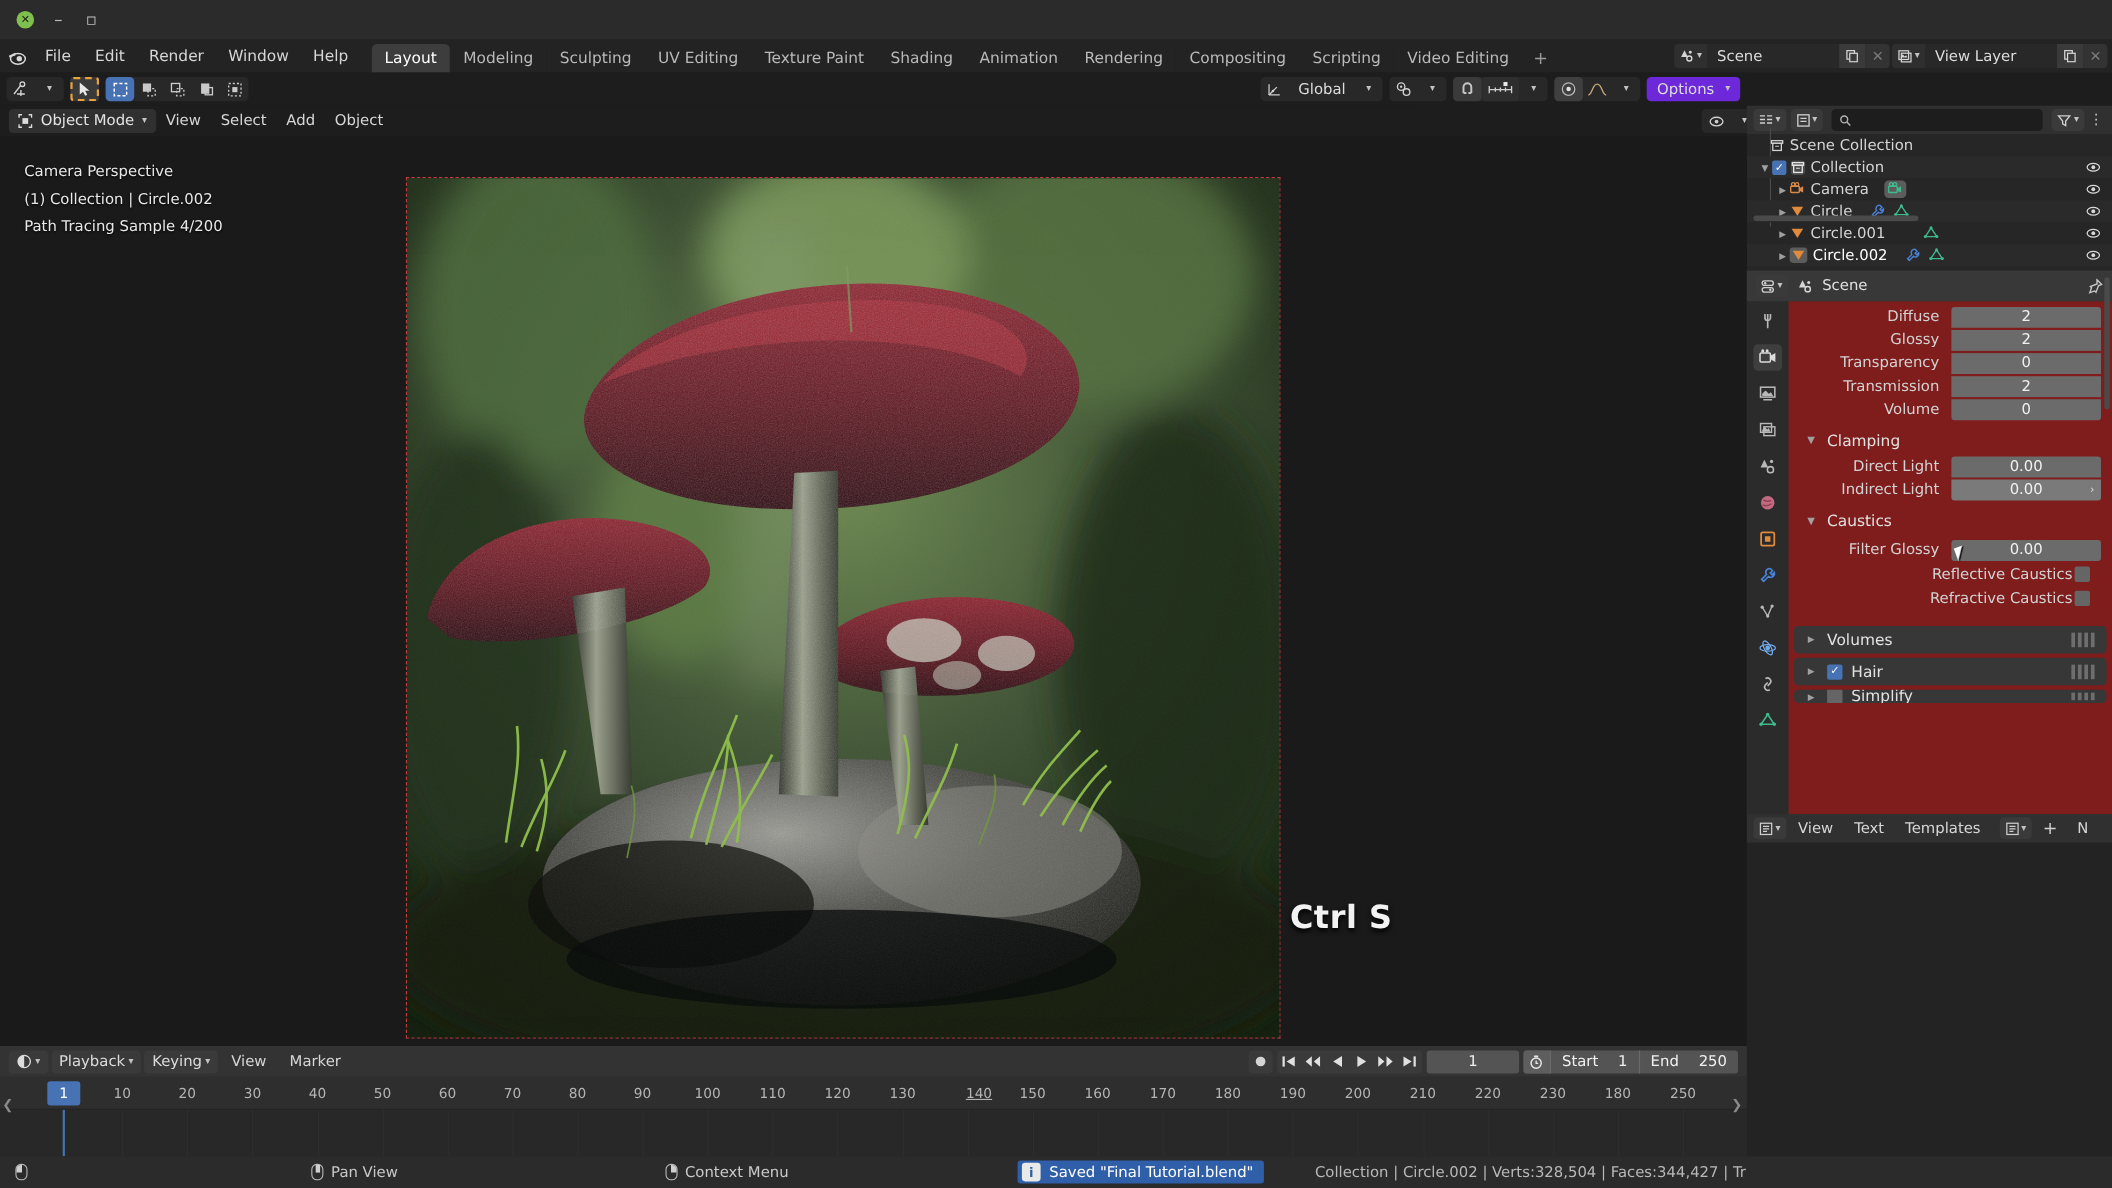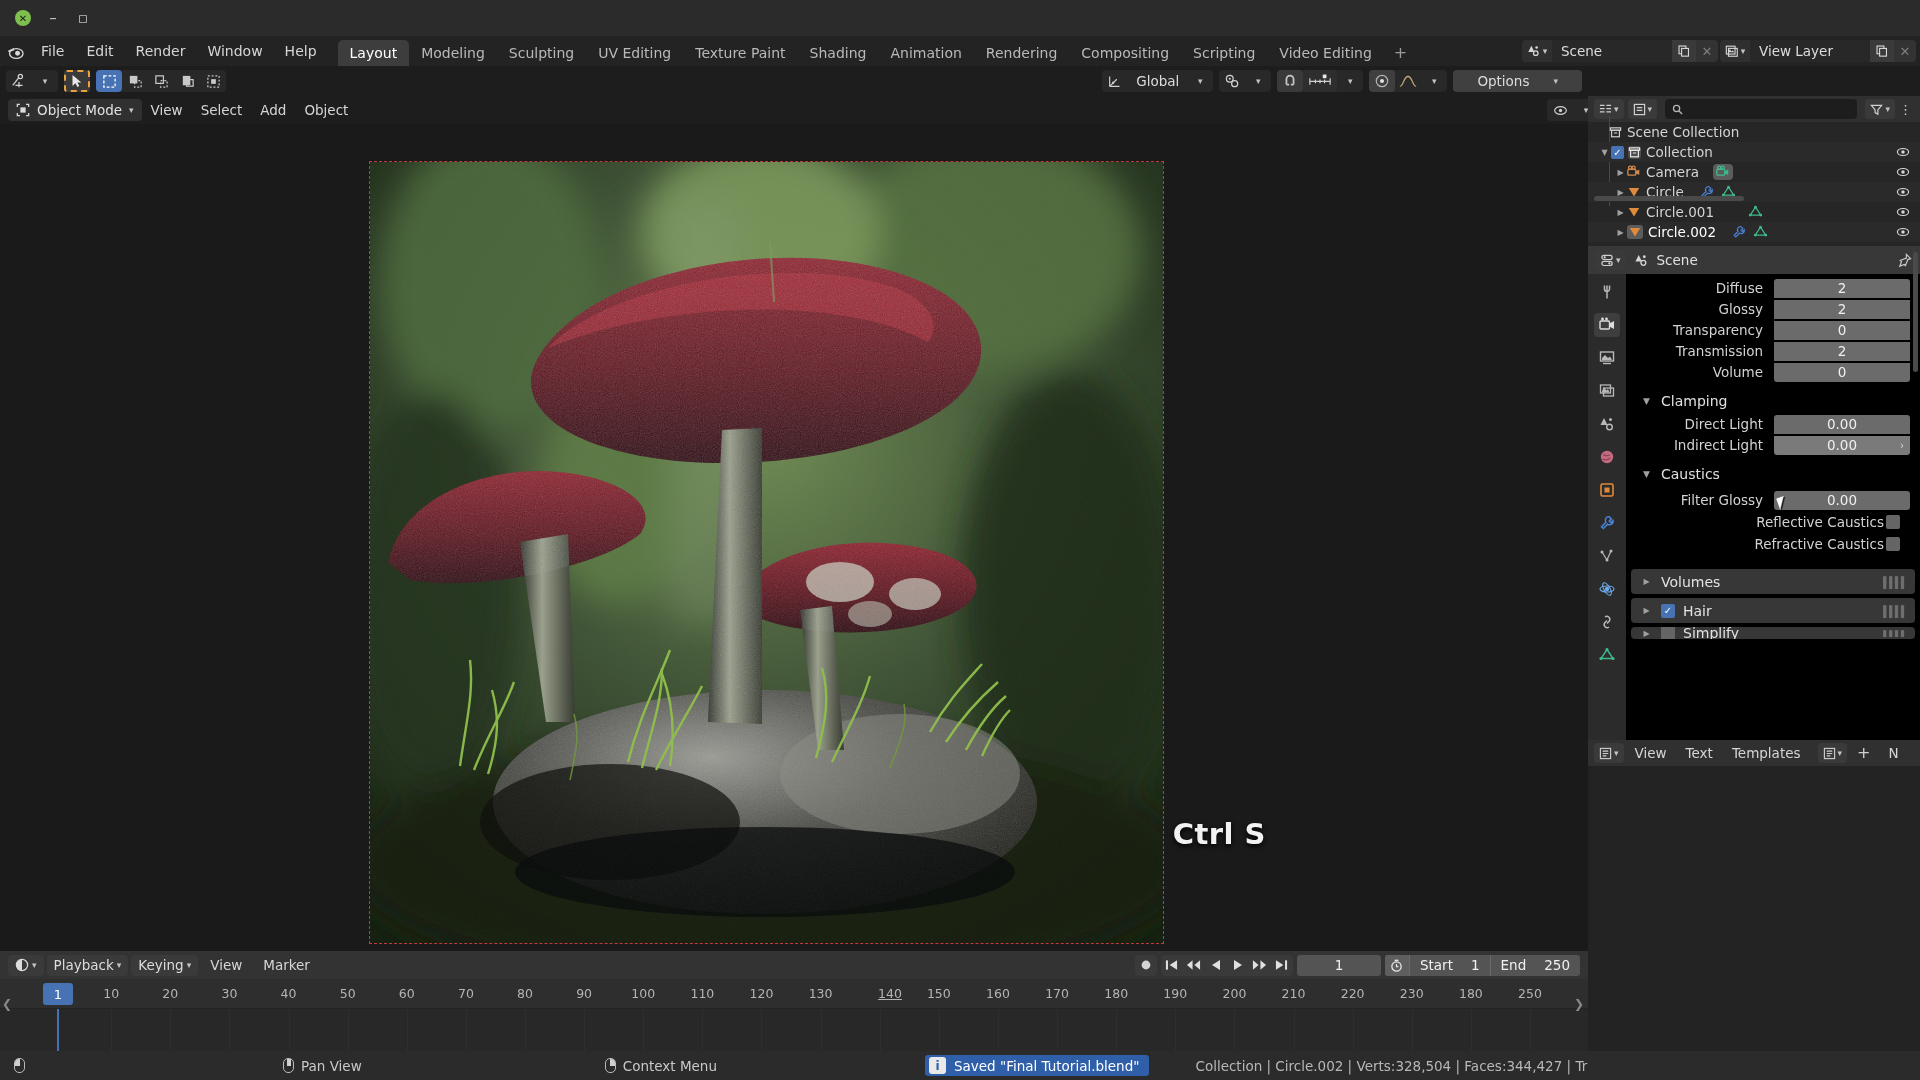--- a/index.html
+++ b/index.html
@@ -53,22 +53,22 @@
   .vp-header { position:absolute; left:0; top:66px; width:1588px; height:30px;
                background:#1d1d1d; display:flex; align-items:center; padding:0 6px; }
   .hdr-grp { display:flex; align-items:center; background:#282828; border-radius:4px;
              height:22px; margin-right:6px; }
   .hdr-btn { width:26px; height:22px; display:flex; align-items:center; justify-content:center;
              border-radius:4px; }
   .hdr-btn.sel { background:#4772b3; }
   .hdr-btn.act-outline { outline:2px dashed #e8a33d; outline-offset:-2px; border-radius:3px; }
   .chev { font-size:9px; color:#c3c3c3; }
   .hdr-text { font-size:13.5px; color:#dcdcdc; padding:0 8px; line-height:22px; }
-  .options-btn { margin-left:auto; display:flex; align-items:center; gap:24px;
-                 background:#404040; border-radius:4px; height:22px; padding:0 24px;
+  .options-btn { margin-left:auto; display:flex; align-items:center; gap:10px;
+                 background:#6d28d9; border-radius:4px; height:22px; padding:0 9px;
                  font-size:13.5px; color:#dcdcdc; }
 
   
   .vp-subheader { position:absolute; left:0; top:96px; width:1288px; height:28px;
                   background:#1d1d1d; display:flex; align-items:center; padding:0 8px; }
   .mode-btn { display:flex; align-items:center; gap:7px; background:#303030; height:22px;
               border-radius:4px; padding:0 8px; font-size:13.5px; color:#e2e2e2; }
   .vp-menu { padding:0 9px; height:22px; line-height:22px; font-size:13.5px; color:#d6d6d6; }
   .shade-grp { position:absolute; right:6px; top:96px; height:28px; display:flex;
                align-items:center; gap:5px; }
@@ -109,21 +109,21 @@
   
   .props { position:absolute; left:1588px; top:246px; width:332px; height:494px; background:#303030; }
   .props-header { height:28px; background:#383838; display:flex; align-items:center;
                   padding:0 8px; gap:8px; }
   .props-bread { font-size:13.5px; color:#e0e0e0; }
   .props-tabs { position:absolute; left:0; top:28px; width:38px; bottom:0; background:#2b2b2b;
                 display:flex; flex-direction:column; align-items:center; padding-top:6px; gap:9px; }
   .ptab { width:26px; height:24px; display:flex; align-items:center; justify-content:center;
           border-radius:4px; }
   .ptab.active { background:#3e3e3e; }
-  .props-body { position:absolute; left:38px; top:28px; right:0; bottom:0; background:#000000;
+  .props-body { position:absolute; left:38px; top:28px; right:0; bottom:0; background:#7f1d1d;
                 overflow:hidden; padding-top:4px; }
   .prow { display:flex; align-items:center; height:20px; margin-bottom:1px; }
   .plabel { width:148px; text-align:right; padding-right:11px; font-size:13.5px; color:#d2d2d2; }
   .pfield { flex:1; margin-right:10px; height:19px; background:#6b6b6b; border-radius:3px;
             display:flex; align-items:center; justify-content:center;
             font-size:13.5px; color:#f0f0f0; position:relative; }
   .pfield.grouped-top { border-radius:3px 3px 0 0; }
   .pfield.grouped-mid { border-radius:0; }
   .pfield.grouped-bot { border-radius:0 0 3px 3px; }
   .pfield .arrow-r { position:absolute; right:6px; font-size:10px; color:#dcdcdc; }
@@ -504,20 +504,25 @@
       <div class="hdr-btn" style="width:30px;background:#4a4a4a;border-radius:4px;">
         <svg width="13" height="14" viewBox="0 0 14 14">
             <rect x="2" y="1" width="3.6" height="12" fill="#e8e8e8"></rect>
             <rect x="8.4" y="1" width="3.6" height="12" fill="#e8e8e8"></rect>
           </svg>
       </div>
     </div>
   </div>
 
   <div class="viewport">
+    <div class="vp-overlay">
+      <div>Camera Perspective</div>
+      <div>(1) Collection | Circle.002</div>
+      <div>Path Tracing Sample 4/200</div>
+    </div>
 
     <div class="render-frame">
       <div class="render-img">
         <svg width="795" height="783" viewBox="0 0 795 783">
           <defs>
             <radialGradient id="bgA" cx="50%" cy="35%" r="75%">
               <stop offset="0%" stop-color="#6e8a52"></stop>
               <stop offset="45%" stop-color="#3f5335"></stop>
               <stop offset="100%" stop-color="#14200f"></stop>
             </radialGradient>

